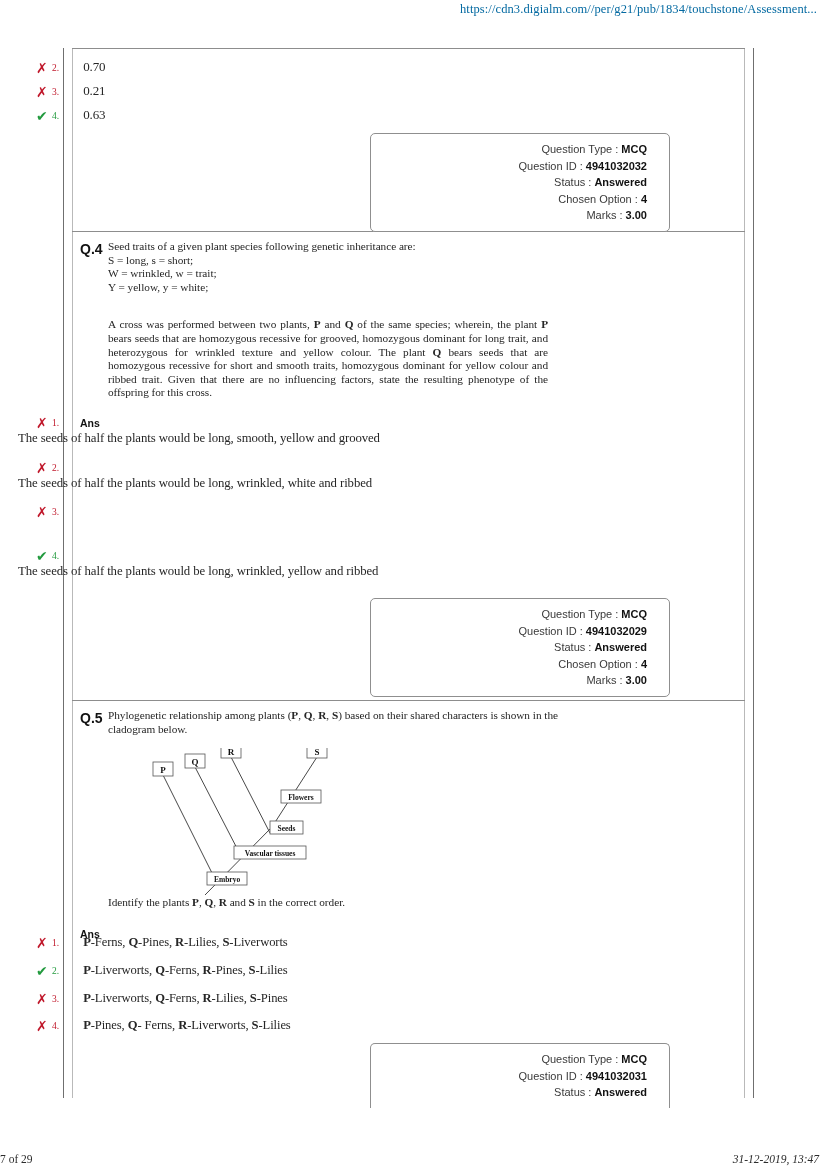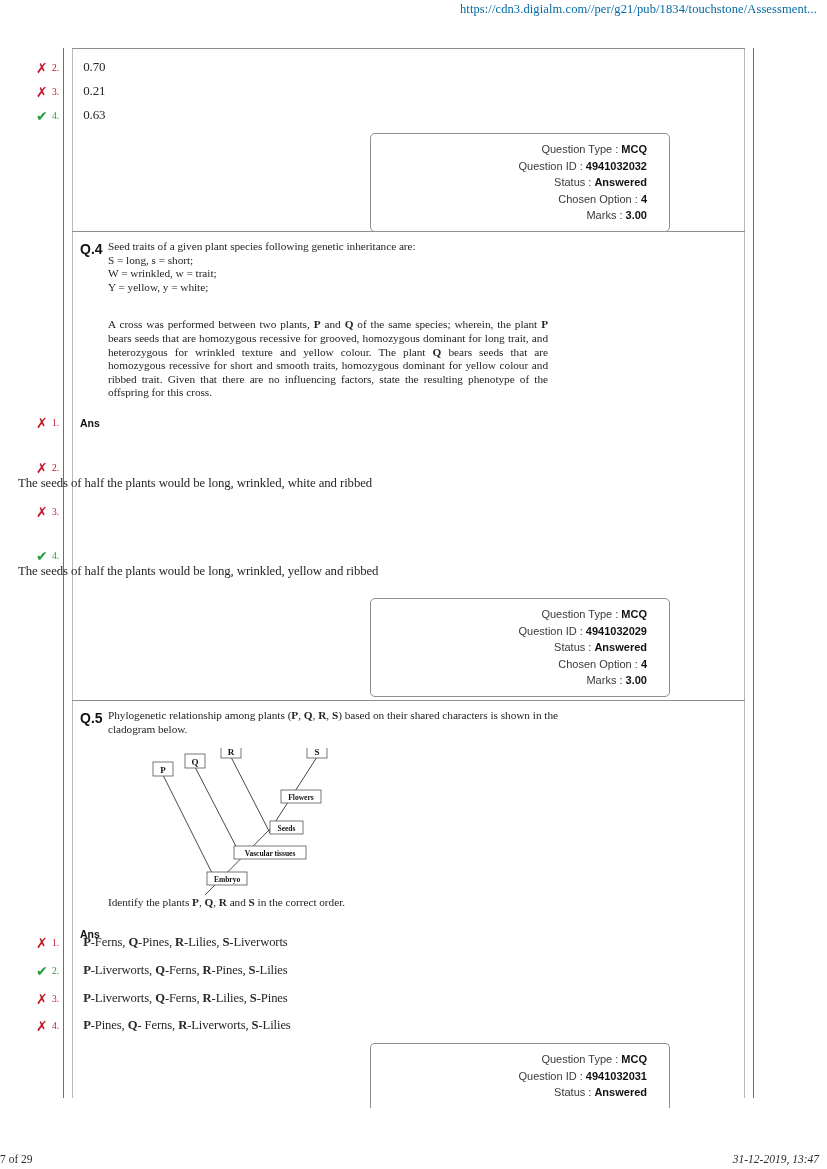--- a/index.html
+++ b/index.html
@@ -240,20 +240,21 @@
       <div>Y = yellow, y = white;</div>
     </div>
     <div class="para2">A cross was performed between two plants, <b>P</b> and <b>Q</b> of the same species; wherein, the plant <b>P</b> bears seeds that are homozygous recessive for grooved, homozygous dominant for long trait, and heterozygous for wrinkled texture and yellow colour. The plant <b>Q</b> bears seeds that are homozygous recessive for short and smooth traits, homozygous dominant for yellow colour and ribbed trait. Given that there are no influencing factors, state the resulting phenotype of the offspring for this cross.</div>
   </div>
 
   <div class="anslabel" style="top:417px">Ans</div>
 </div>
 
 <div class="opt opt-stacked" style="top:412px">
   <span class="mark wrong">✗</span><span class="optnum wrong">1.</span>
+  <span class="opttext">The seeds of half the plants would be long, smooth, yellow and grooved</span>
 </div>
 <div class="opt opt-stacked" style="top:457px">
   <span class="mark wrong">✗</span><span class="optnum wrong">2.</span>
   <span class="opttext">The seeds of half the plants would be long, wrinkled, white and ribbed</span>
 </div>
 <div class="opt opt-stacked" style="top:501px">
   <span class="mark wrong">✗</span><span class="optnum wrong">3.</span>
 </div>
 <div class="opt opt-stacked" style="top:545px">
   <span class="mark right">✔</span><span class="optnum right">4.</span>

